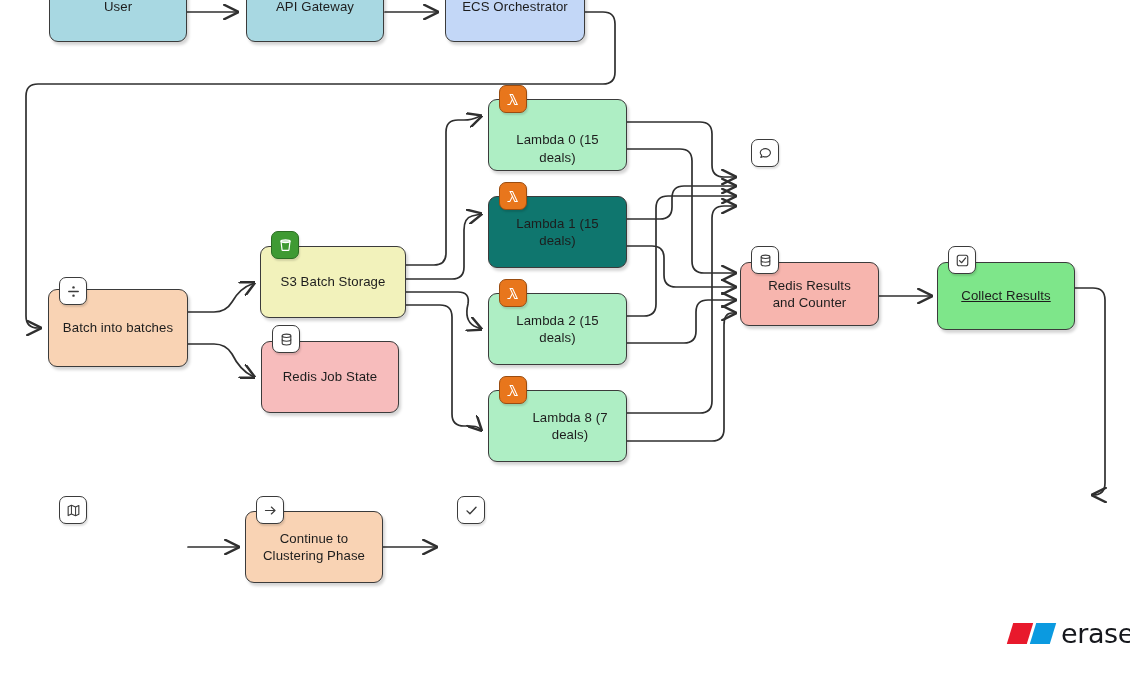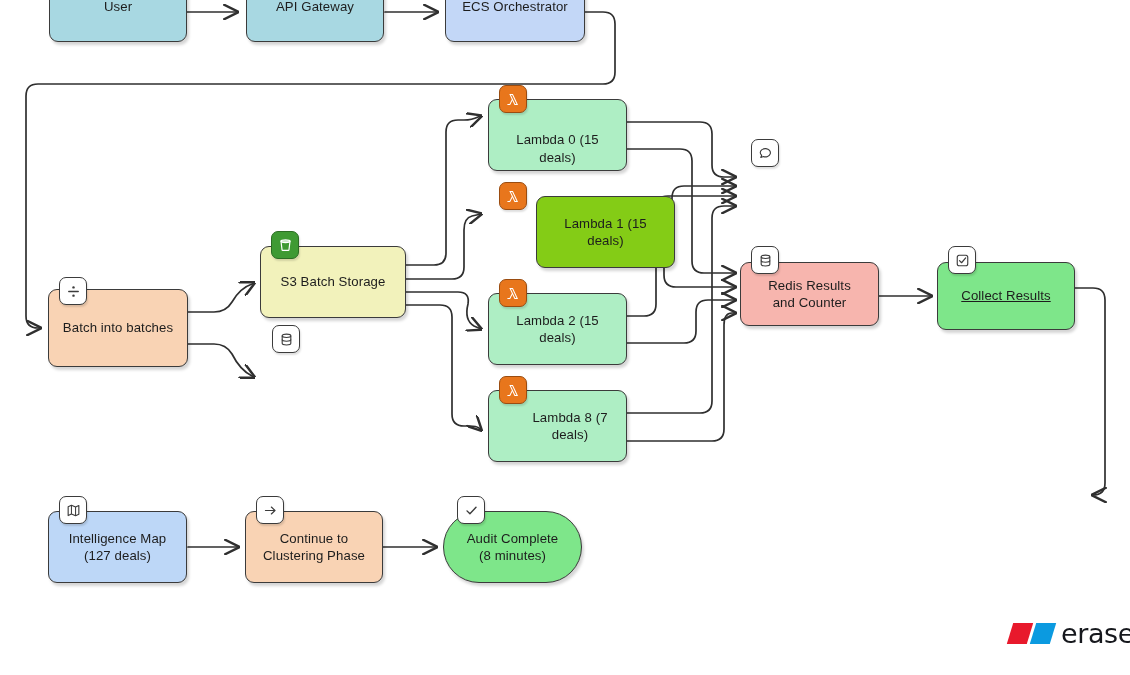--- a/index.html
+++ b/index.html
@@ -166,39 +166,42 @@
     <span class="lbl">S3 Batch Storage</span>
   </div>
 
   <div class="badge" style="left:272px; top:325px;">
     <svg width="15" height="15" viewBox="0 0 16 16">
       <ellipse cx="8" cy="4" rx="4.6" ry="1.8" fill="none" stroke="#3b3b3b" stroke-width="1.2"></ellipse>
       <path d="M3.4 4 v8 c0 1 2.1 1.8 4.6 1.8 s4.6 -0.8 4.6 -1.8 v-8" fill="none" stroke="#3b3b3b" stroke-width="1.2"></path>
       <path d="M3.4 8 c0 1 2.1 1.8 4.6 1.8 s4.6 -0.8 4.6 -1.8" fill="none" stroke="#3b3b3b" stroke-width="1.2"></path>
     </svg>
   </div>
+  <div class="node" style="left:261px; top:341px; width:138px; height:72px; background:#f7bcbc;">
+    <span class="lbl">Redis Job State</span>
+  </div>
 
   <div class="badge lambda" style="left:499px; top:85px;">
     <svg width="15" height="15" viewBox="0 0 16 16">
       <path d="M4.4 2.6 h2.6 l5 10.8 h-2.6 z" fill="none" stroke="#ffffff" stroke-width="1.1"></path>
       <path d="M7.1 7.4 L4.1 13.4 h-2.6" fill="none" stroke="#ffffff" stroke-width="1.1"></path>
     </svg>
   </div>
   <div class="node" style="left:488px; top:99px; width:139px; height:72px; background:#aeeec4;align-items:flex-end;">
     <span class="lbl">Lambda 0 (15
 deals)</span>
   </div>
 
   <div class="badge lambda" style="left:499px; top:182px;">
     <svg width="15" height="15" viewBox="0 0 16 16">
       <path d="M4.4 2.6 h2.6 l5 10.8 h-2.6 z" fill="none" stroke="#ffffff" stroke-width="1.1"></path>
       <path d="M7.1 7.4 L4.1 13.4 h-2.6" fill="none" stroke="#ffffff" stroke-width="1.1"></path>
     </svg>
   </div>
-  <div class="node" style="left:488px; top:196px; width:139px; height:72px; background:#84cc16;margin-left:48px;">
+  <div class="node" style="left:488px; top:196px; width:139px; height:72px; background:#0f766e;">
     <span class="lbl">Lambda 1 (15
 deals)</span>
   </div>
 
   <div class="badge lambda" style="left:499px; top:279px;">
     <svg width="15" height="15" viewBox="0 0 16 16">
       <path d="M4.4 2.6 h2.6 l5 10.8 h-2.6 z" fill="none" stroke="#ffffff" stroke-width="1.1"></path>
       <path d="M7.1 7.4 L4.1 13.4 h-2.6" fill="none" stroke="#ffffff" stroke-width="1.1"></path>
     </svg>
   </div>
@@ -245,43 +248,35 @@
   <div class="node" style="left:937px; top:262px; width:138px; height:68px; background:#7ee68a;text-decoration:underline;">
     <span class="lbl">Collect Results</span>
   </div>
 
   <div class="badge" style="left:59px; top:496px;">
     <svg width="15" height="15" viewBox="0 0 16 16">
       <path d="M2.3 4 L5.8 2.5 L10.2 4.3 L13.7 2.7 V12 L10.2 13.6 L5.8 11.8 L2.3 13.4 Z" fill="none" stroke="#3b3b3b" stroke-width="1.2" stroke-linejoin="round"></path>
       <path d="M5.8 2.5 V11.8 M10.2 4.3 V13.6" fill="none" stroke="#3b3b3b" stroke-width="1.1"></path>
     </svg>
   </div>
-  <div class="node" style="left:48px; top:511px; width:139px; height:72px; background:#bdd7f7;">
-    <span class="lbl">Intelligence Map
-(127 deals)</span>
-  </div>
 
   <div class="badge" style="left:256px; top:496px;">
     <svg width="15" height="15" viewBox="0 0 16 16">
       <path d="M2.6 8 H12.6 M8.9 4.3 L12.8 8 L8.9 11.7" fill="none" stroke="#3b3b3b" stroke-width="1.25" stroke-linecap="round" stroke-linejoin="round"></path>
     </svg>
   </div>
   <div class="node" style="left:245px; top:511px; width:138px; height:72px; background:#f9d3b4;">
     <span class="lbl">Continue to
 Clustering Phase</span>
   </div>
 
   <div class="badge" style="left:457px; top:496px;">
     <svg width="15" height="15" viewBox="0 0 16 16">
       <path d="M3.2 8.4 L6.3 11.5 L12.8 4.6" fill="none" stroke="#3b3b3b" stroke-width="1.5" stroke-linecap="round" stroke-linejoin="round"></path>
     </svg>
-  </div>
-  <div class="node pill" style="left:443px; top:511px; width:139px; height:72px; background:#7ee68a;">
-    <span class="lbl">Audit Complete
-(8 minutes)</span>
   </div>
 
   <div id="logo" style="left:1010px; top:618px;">
     <span class="mark">
       <span class="para red"></span>
       <span class="para blue"></span>
     </span>
     <span class="word">eraser</span>
   </div>
 

